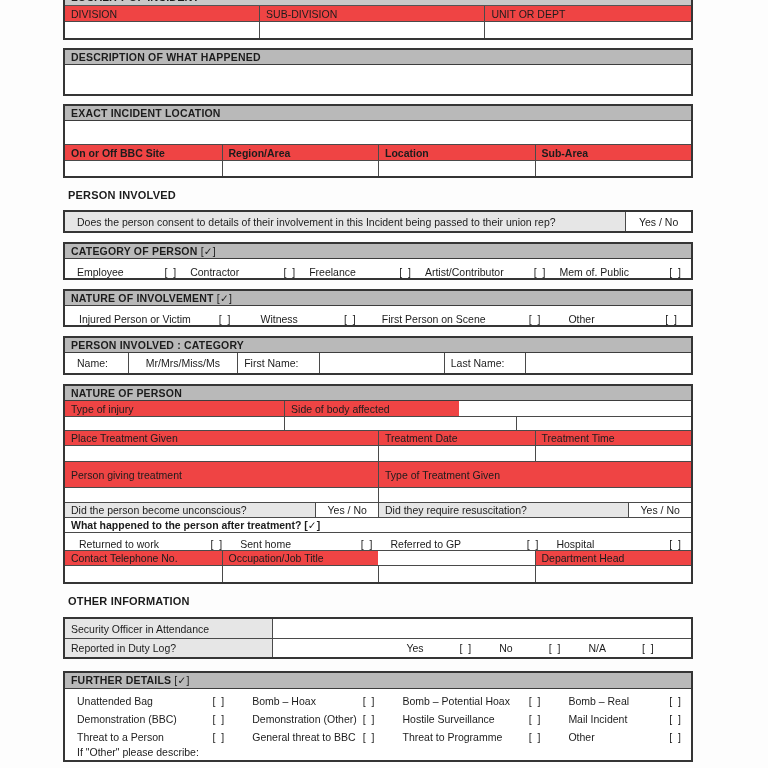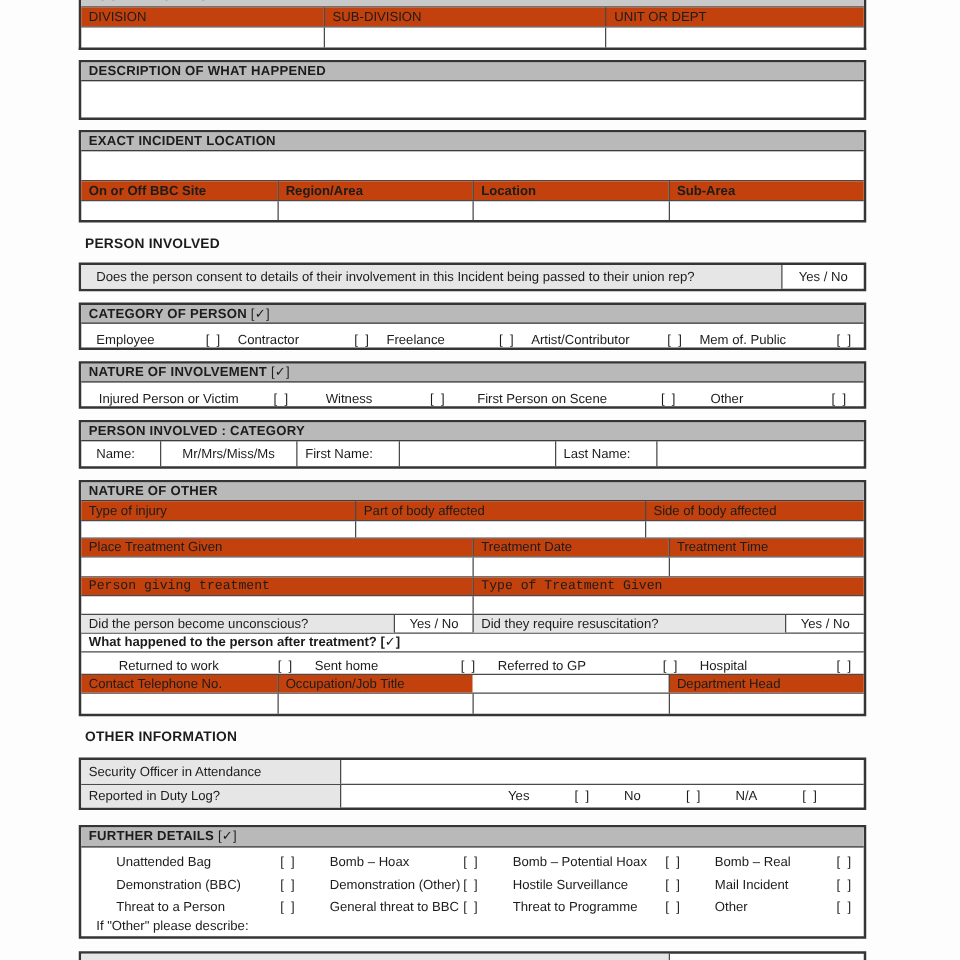--- a/index.html
+++ b/index.html
@@ -18,38 +18,38 @@
     font-weight:bold;font-size:10.5px;line-height:14px;height:14px;
     padding:0 0 0 6px;letter-spacing:.2px;
   }
   .clip{height:5px;overflow:hidden;background:#c9c9c9;border-bottom:1px solid #555;}
   .clip .t{font-weight:bold;font-size:11px;line-height:14px;margin-top:-10px;padding-left:6px;}
   .row{display:flex;box-sizing:border-box;}
   .row + .row{border-top:1px solid #4a4a4a;}
   .bar + .row{border-top:none;}
   .cell{box-sizing:border-box;display:flex;align-items:center;overflow:hidden;}
   .cell + .cell{border-left:1px solid #4a4a4a;}
-  .hdr{background:#c2410c;}
+  .hdr{background:#ef4444;}
   .lbl{background:#e6e6e6;}
   .bold{font-weight:bold;}
   .pl{padding-left:6px;}
   .pl2{padding-left:12px;}
   .center{justify-content:center;}
   .cb{white-space:pre;font-size:10.5px;}
   .heading{font-weight:bold;font-size:11px;letter-spacing:.2px;padding-left:5px;}
   .gap8{height:8px;}.gap9{height:9px;}.gap10{height:10px;}.gap11{height:11px;}.gap12{height:12px;}
   .opt{display:flex;justify-content:space-between;align-items:flex-end;box-sizing:border-box;}
   .optrow .opt{padding:0 16px 0 12px;}
   .optrow .opt:last-child{padding-right:10px;}
   
   .grid5{display:grid;grid-template-columns:20% 19% 18.5% 21.5% 21%;width:100%;}
   
   .grid4a{display:grid;grid-template-columns:29% 20% 29.5% 21.5%;width:100%;}
   
-  .grid4b{display:grid;grid-template-columns:28% 24% 26.5% 21.5%;width:100%;padding-left:16px;}
+  .grid4b{display:grid;grid-template-columns:28% 24% 26.5% 21.5%;width:100%;}
   .duty{display:flex;align-items:center;width:100%;}
   .duty .o1{margin-left:32%;}
   .duty .b{margin-left:36px;}
   .duty .o{margin-left:28px;}
 </style>
 </head>
 <body>
 
 <div class="form">
 
@@ -178,42 +178,41 @@
       <div class="cell pl" style="width:13%;">First Name:</div>
       <div class="cell" style="width:20%;"></div>
       <div class="cell pl" style="width:13%;">Last Name:</div>
       <div class="cell" style="width:26.5%;"></div>
     </div>
   </div>
 
   <div class="gap9"></div>
 
   <div class="tbl">
-    <div class="bar">NATURE OF OTHER</div>
+    <div class="bar">NATURE OF PERSON</div>
     <div class="row" style="height:15px;">
       <div class="cell hdr pl" style="width:35%;">Type of injury</div>
-      <div class="cell hdr pl" style="width:37%;">Part of body affected</div>
       <div class="cell hdr pl" style="width:28%;">Side of body affected</div>
     </div>
     <div class="row" style="height:14px;">
       <div class="cell" style="width:35%;"></div>
       <div class="cell" style="width:37%;"></div>
       <div class="cell" style="width:28%;"></div>
     </div>
     <div class="row" style="height:15px;">
       <div class="cell hdr pl" style="width:50%;">Place Treatment Given</div>
       <div class="cell hdr pl" style="width:25%;">Treatment Date</div>
       <div class="cell hdr pl" style="width:25%;">Treatment Time</div>
     </div>
     <div class="row" style="height:16px;">
       <div class="cell" style="width:50%;"></div>
       <div class="cell" style="width:25%;"></div>
       <div class="cell" style="width:25%;"></div>
     </div>
-    <div class="row" style="height:15px;font-family:Liberation Mono, monospace;">
+    <div class="row" style="height:26px;">
       <div class="cell hdr pl" style="width:50%;">Person giving treatment</div>
       <div class="cell hdr pl" style="width:50%;">Type of Treatment Given</div>
     </div>
     <div class="row" style="height:15px;">
       <div class="cell" style="width:50%;"></div>
       <div class="cell" style="width:50%;"></div>
     </div>
     <div class="row" style="height:15px;">
       <div class="cell lbl pl" style="width:40%;">Did the person become unconscious?</div>
       <div class="cell center" style="width:10%;">Yes / No</div>

